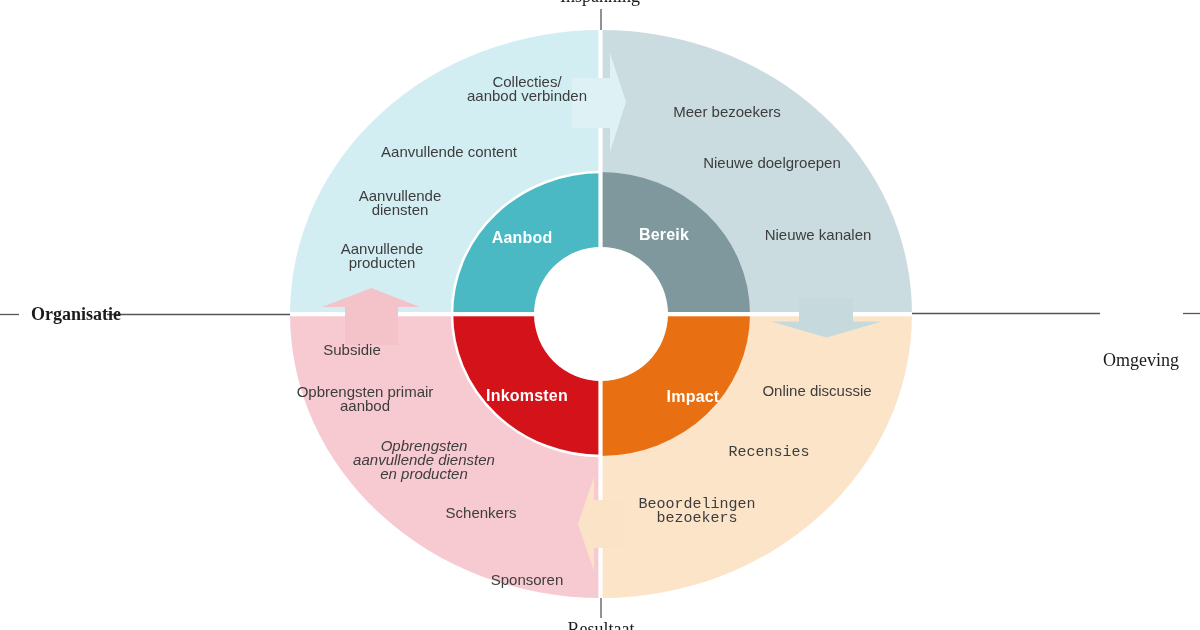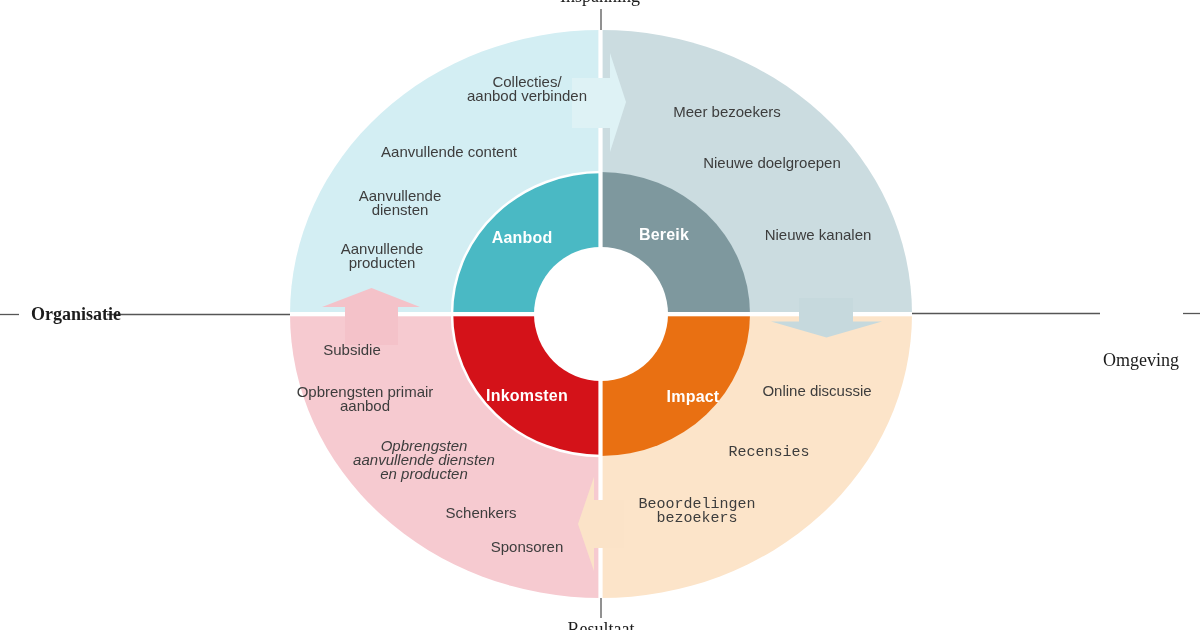--- a/index.html
+++ b/index.html
@@ -90,13 +90,13 @@
 <div class="lbl" style="left:697px;top:512px;font-family:Liberation Mono, monospace;">Beoordelingen
 bezoekers</div>
 
 <div class="lbl" style="left:352px;top:350px;">Subsidie</div>
 <div class="lbl" style="left:365px;top:399px;">Opbrengsten primair
 aanbod</div>
 <div class="lbl" style="left:424px;top:460px;font-style:italic;">Opbrengsten
 aanvullende diensten
 en producten</div>
 <div class="lbl" style="left:481px;top:513px;">Schenkers</div>
-<div class="lbl" style="left:527px;top:547px;">Sponsoren</div>
+<div class="lbl" style="left:527px;top:580px;">Sponsoren</div>
 
 </body></html>

